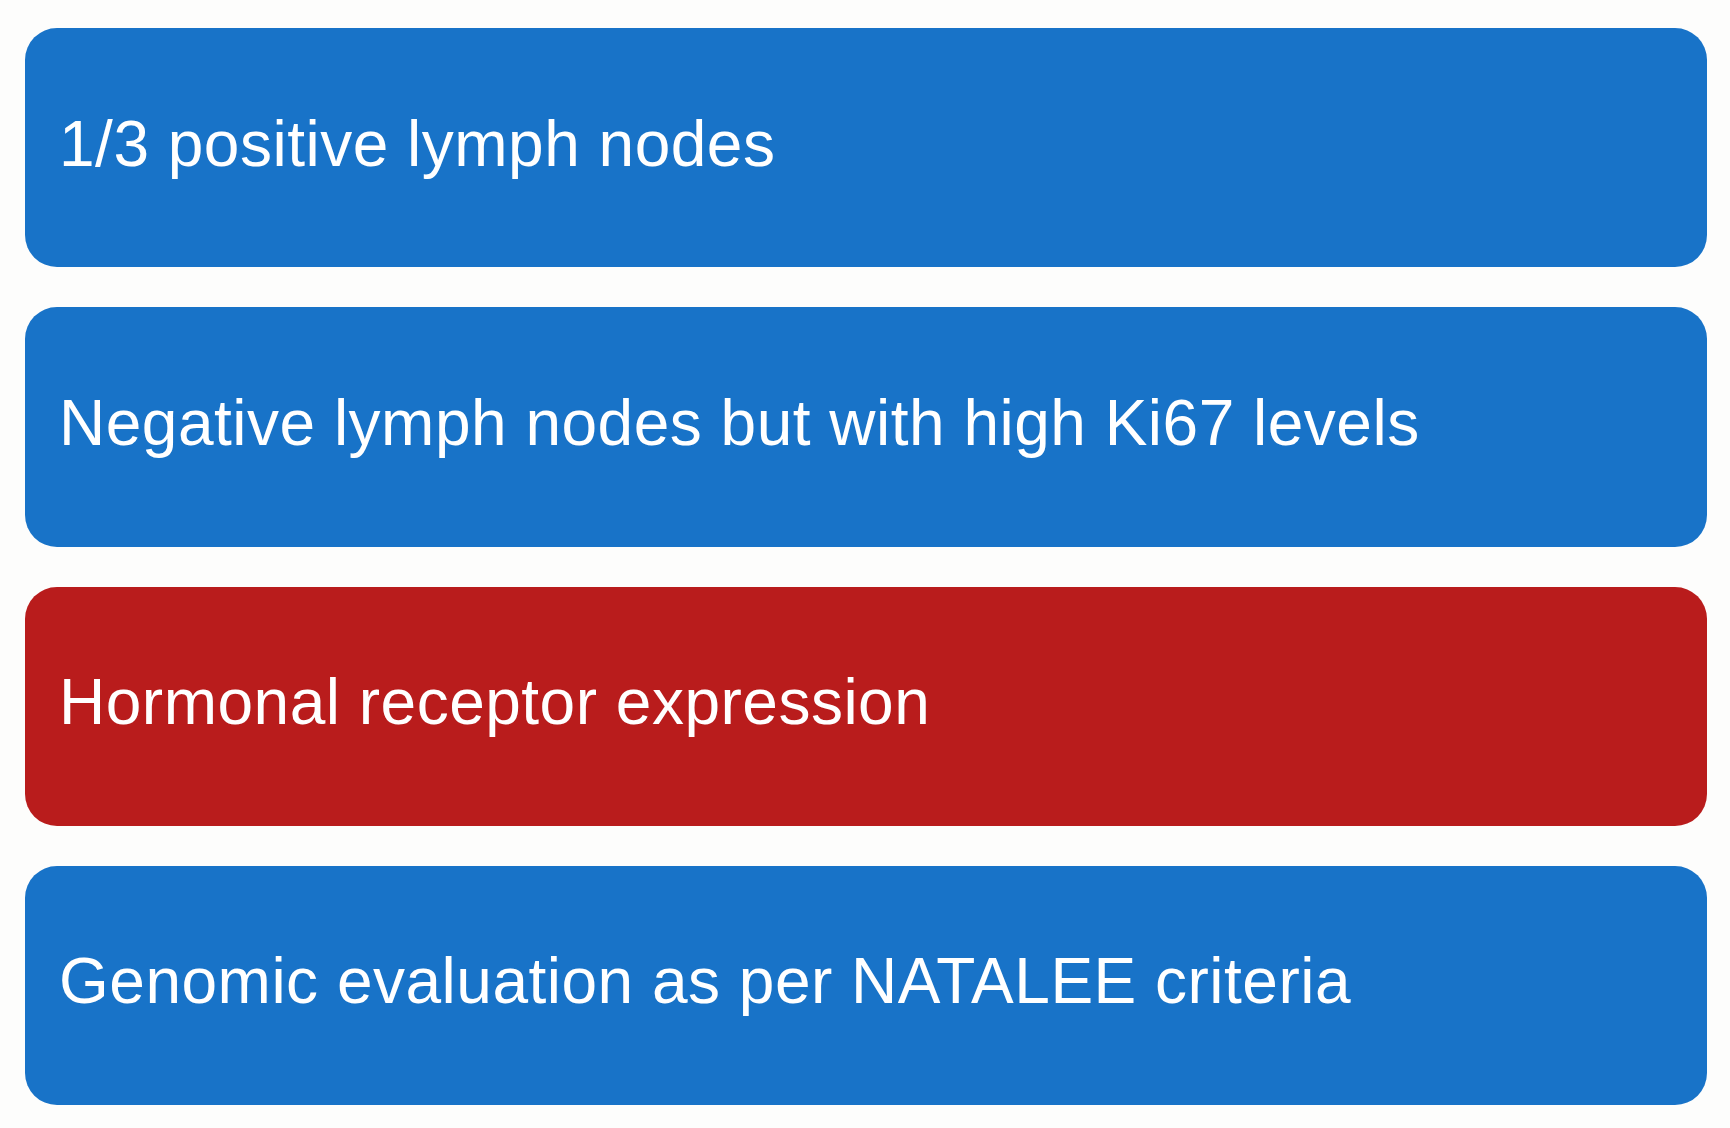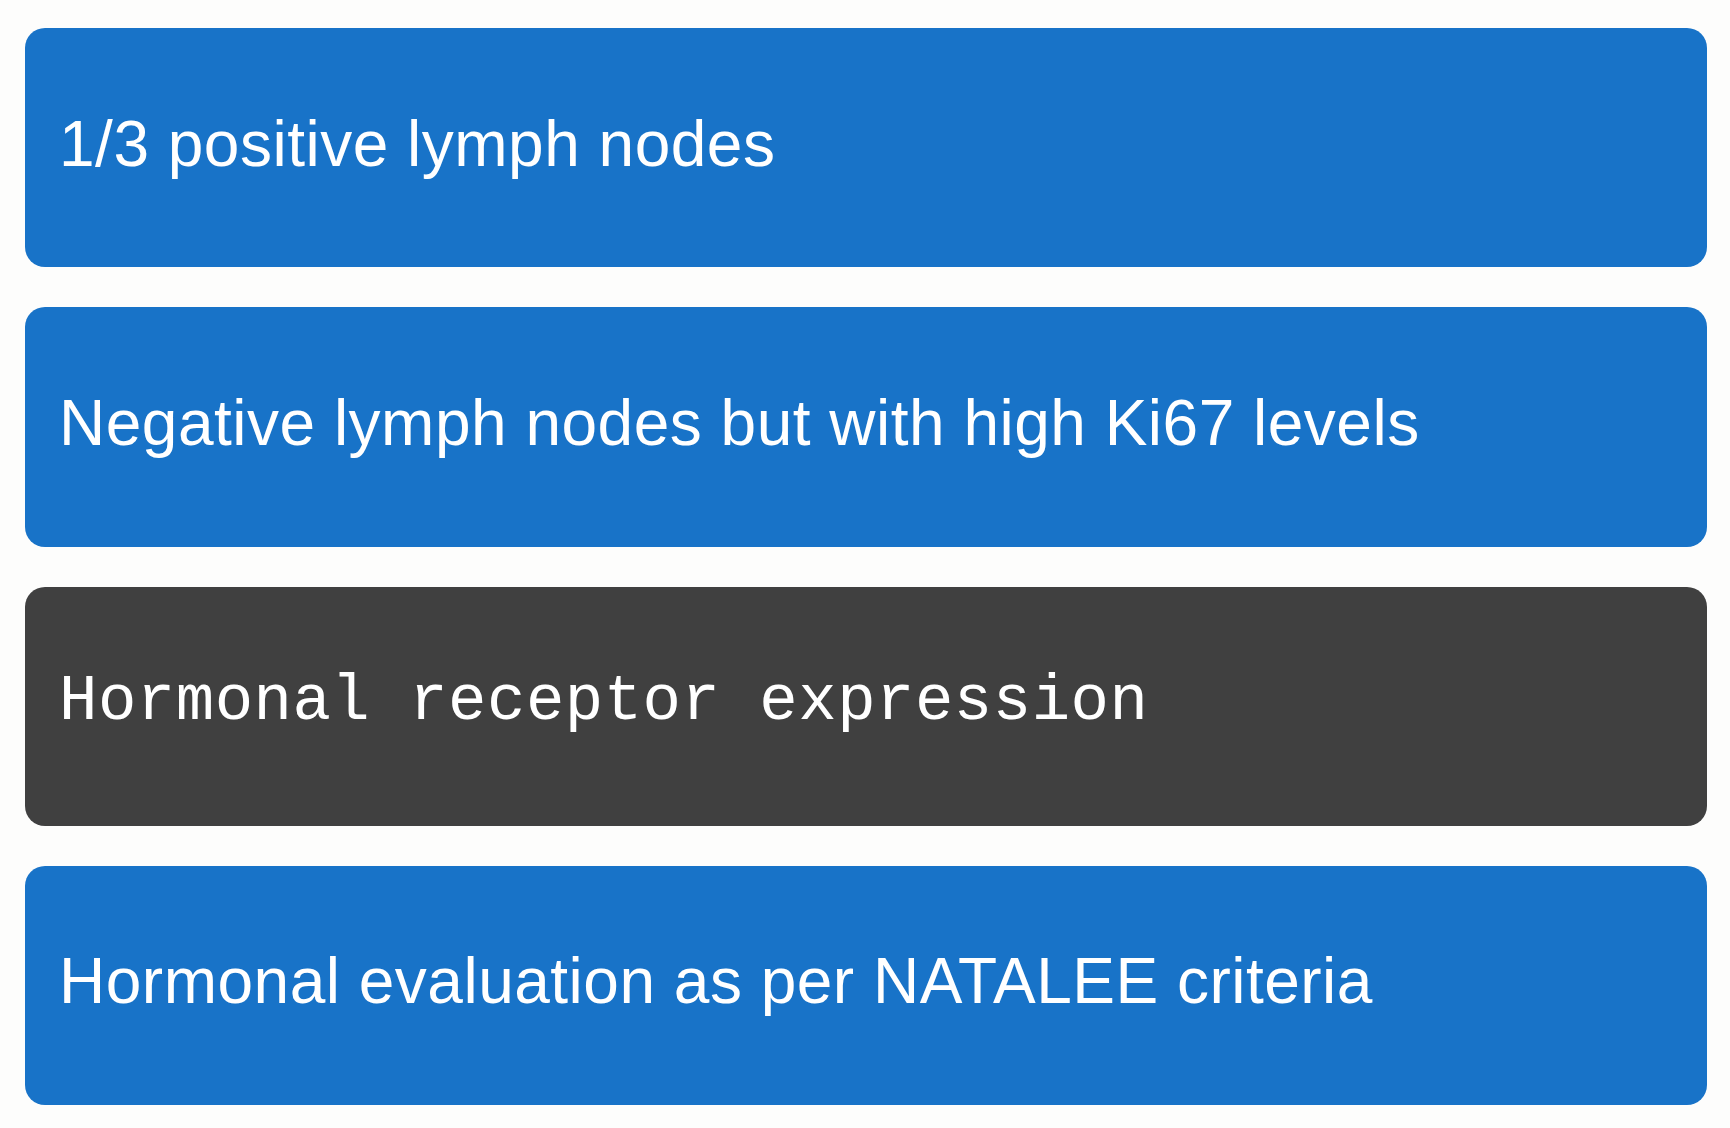--- a/index.html
+++ b/index.html
@@ -13,21 +13,21 @@
     height: 1128px;
     background: #fdfdfc;
     display: flex;
     flex-direction: column;
     gap: 40px;
     padding: 28px 23px 23px 25px;
     font-family: "Liberation Sans", sans-serif;
   }
   .box {
     flex: 1 1 auto;
-    border-radius: 20px;
+    border-radius: 32px;
     display: flex;
     align-items: center;
     padding: 0 34px;
     overflow: hidden;
   }
   .box-label {
     color: #ffffff;
     font-size: 64px;
     line-height: 1;
     letter-spacing: 0.5px;
@@ -42,22 +42,22 @@
 <div class="figure">
 
   <div class="box" style="background-color: rgb(24, 115, 200);">
     <span class="box-label">1/3 positive lymph nodes</span>
   </div>
 
   <div class="box" style="background-color: rgb(24, 115, 200);">
     <span class="box-label">Negative lymph nodes but with high Ki67 levels</span>
   </div>
 
-  <div class="box" style="background-color: #404040; font-family: Liberation Mono, monospace;">
+  <div class="box" style="background-color: #b91c1c;">
     <span class="box-label">Hormonal receptor expression</span>
   </div>
 
   <div class="box" style="background-color: rgb(24, 115, 200);">
-    <span class="box-label">Hormonal evaluation as per NATALEE criteria</span>
+    <span class="box-label">Genomic evaluation as per NATALEE criteria</span>
   </div>
 
 
 </div>
 
 </body></html>

